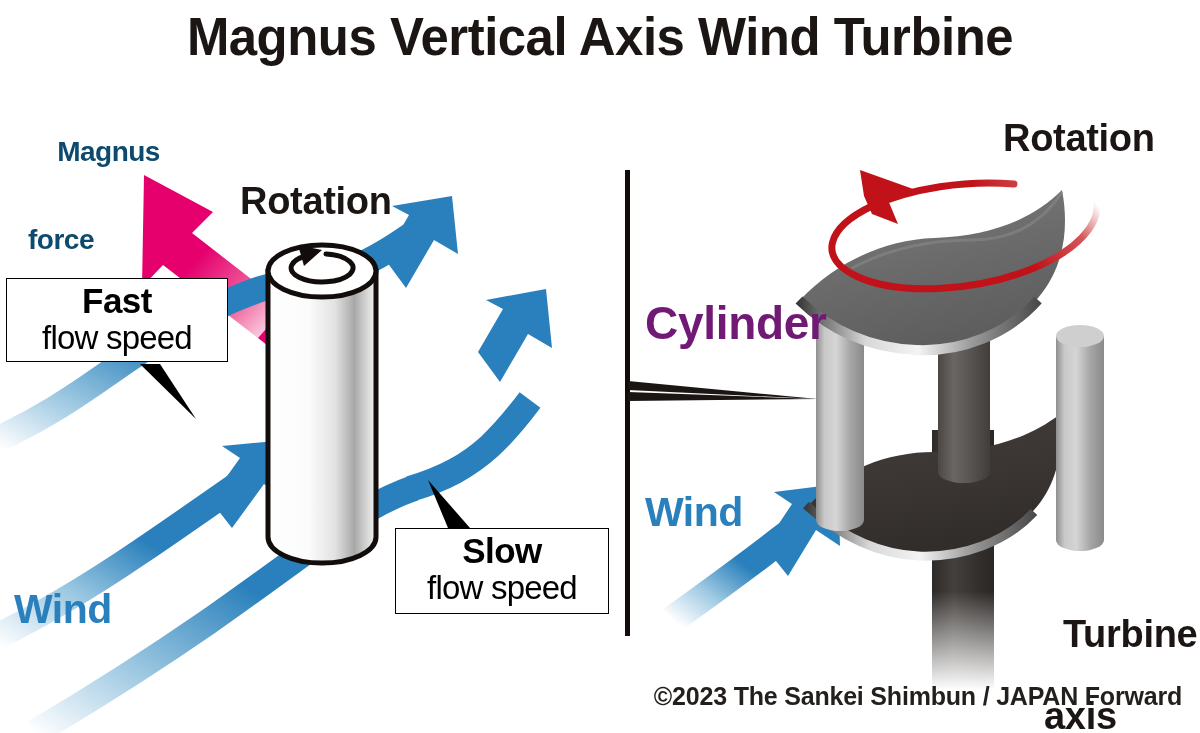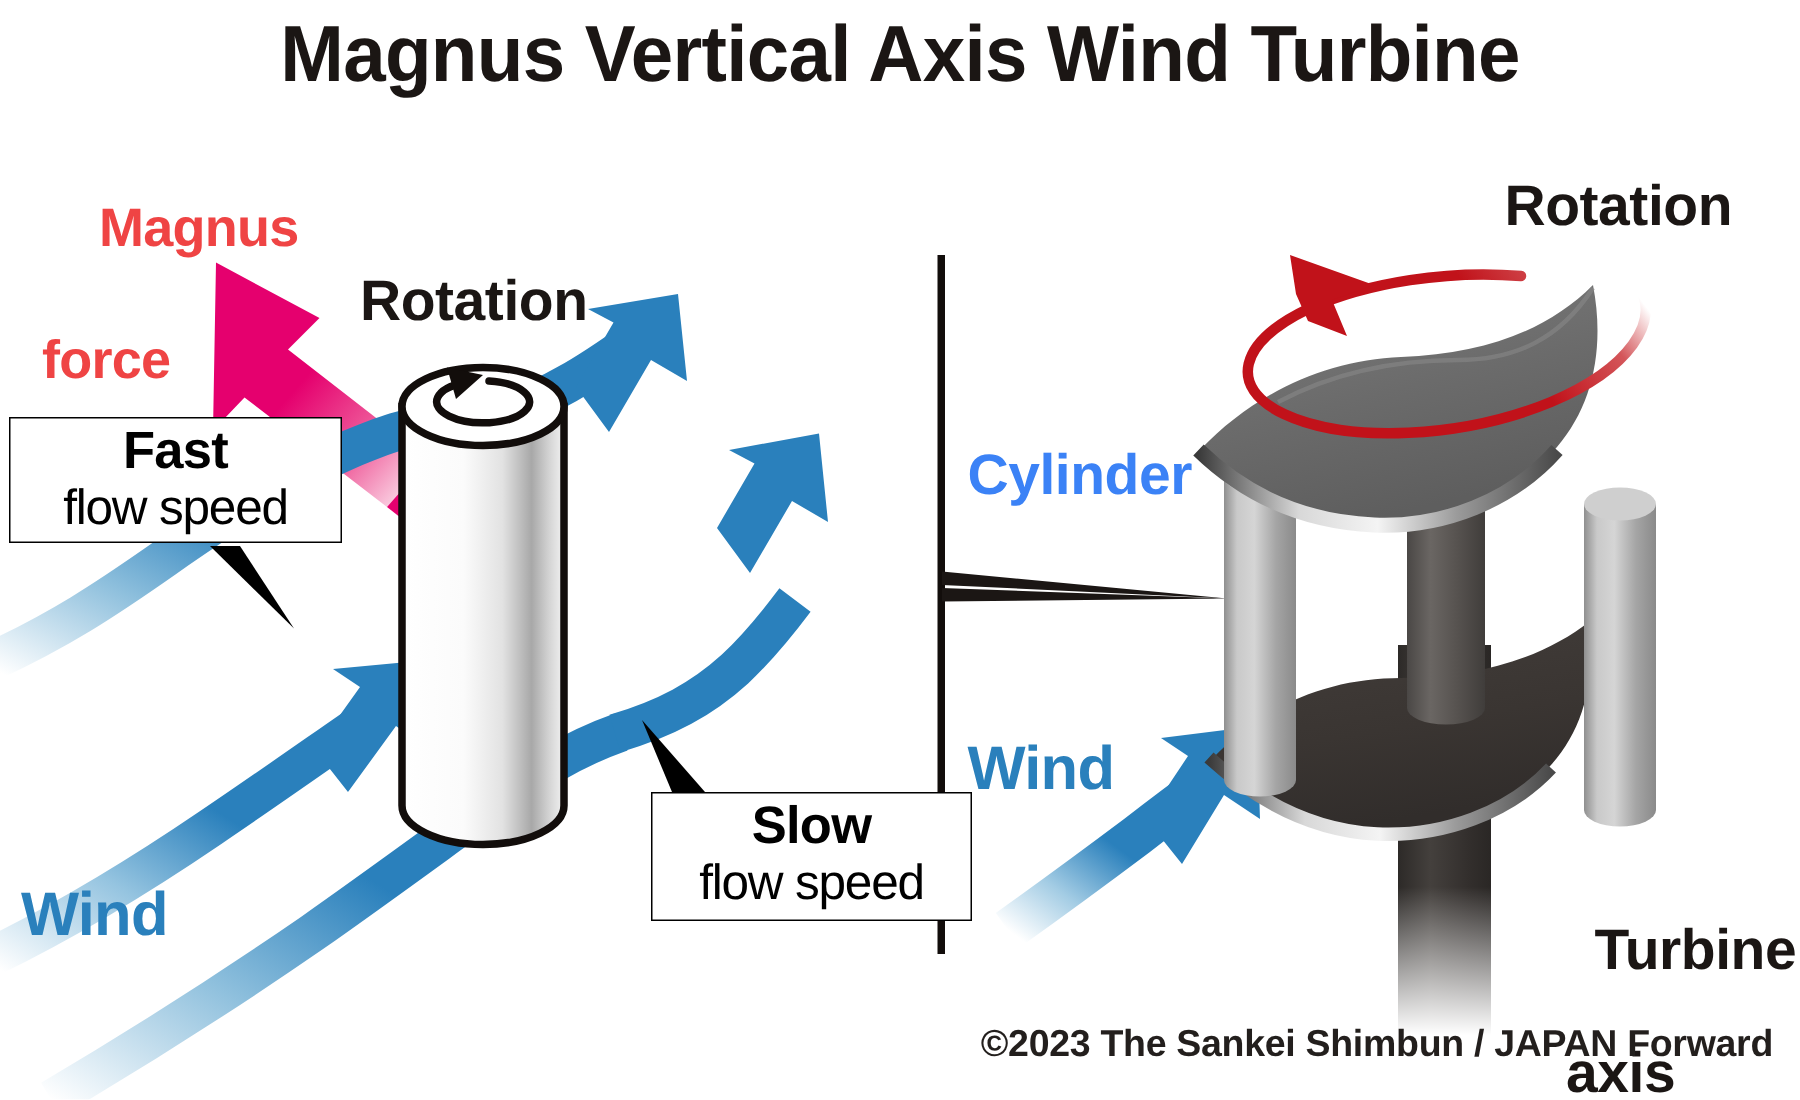--- a/index.html
+++ b/index.html
@@ -18,21 +18,21 @@
   #title{
     left:0;top:6px;width:1200px;text-align:center;
     font-size:53px;font-weight:bold;color:#1b1614;
     letter-spacing:-0.5px;
     transform:scaleX(0.96);transform-origin:center top;
   }
 
   
   #magnus-force{
     left:28px;top:86px;
-    font-size:36px;font-weight:bold;color:#ef4444;
+    font-size:28px;font-weight:bold;color:#0c4a6e;
     line-height:44px;letter-spacing:-0.5px;
   }
   #magnus-force .l2{display:block;}
 
   
   #rot-left{
     left:240px;top:180px;
     font-size:38px;color:#1b1614;letter-spacing:-0.3px;
   }
   
@@ -46,38 +46,38 @@
     position:absolute;background:#ffffff;border:1.6px solid #000;
     box-sizing:border-box;text-align:center;color:#000;
   }
   .callout .big{display:block;font-weight:bold;letter-spacing:-0.5px;}
   .callout .sub{display:block;letter-spacing:-0.8px;}
 
   #box-fast{left:6px;top:278px;width:222px;height:84px;}
   #box-fast .big{font-size:35px;line-height:38px;margin-top:3px;}
   #box-fast .sub{font-size:33px;line-height:36px;}
 
-  #box-slow{left:395px;top:528px;width:214px;height:86px;margin-left:39px;}
+  #box-slow{left:395px;top:528px;width:214px;height:86px;}
   #box-slow .big{font-size:35px;line-height:38px;margin-top:3px;}
   #box-slow .sub{font-size:33px;line-height:36px;}
 
   
   #wind-left{
     left:14px;top:586px;
     font-size:41px;font-weight:bold;color:#2a80bc;letter-spacing:-0.5px;
   }
   #wind-right{
     left:645px;top:489px;
     font-size:41px;font-weight:bold;color:#2a80bc;letter-spacing:-0.5px;
   }
 
   
   #cylinder-label{
     left:645px;top:296px;
-    font-size:38px;color:#3b82f6;letter-spacing:-0.3px;
+    font-size:46px;color:#701a75;letter-spacing:-0.3px;
   }
 
   
   #vertical-axis{
     left:1022px;top:573px;
     font-size:38px;color:#1b1614;line-height:41px;letter-spacing:-0.3px;
   }
   #vertical-axis .l2{display:block;margin-left:22px;}
 
   

